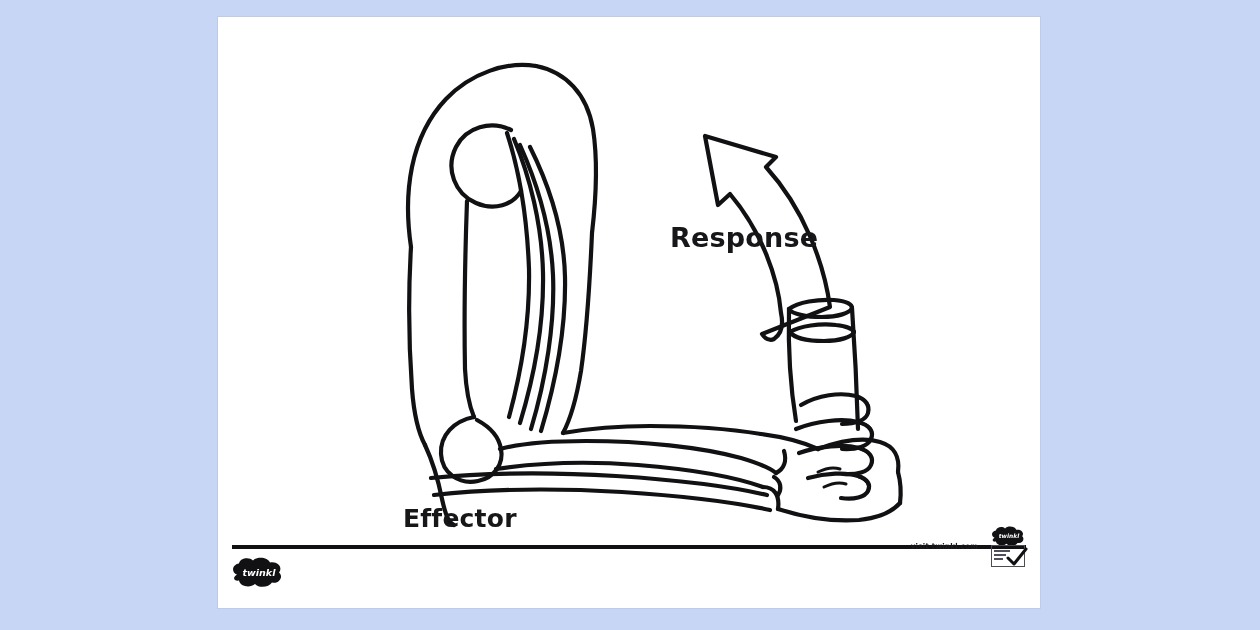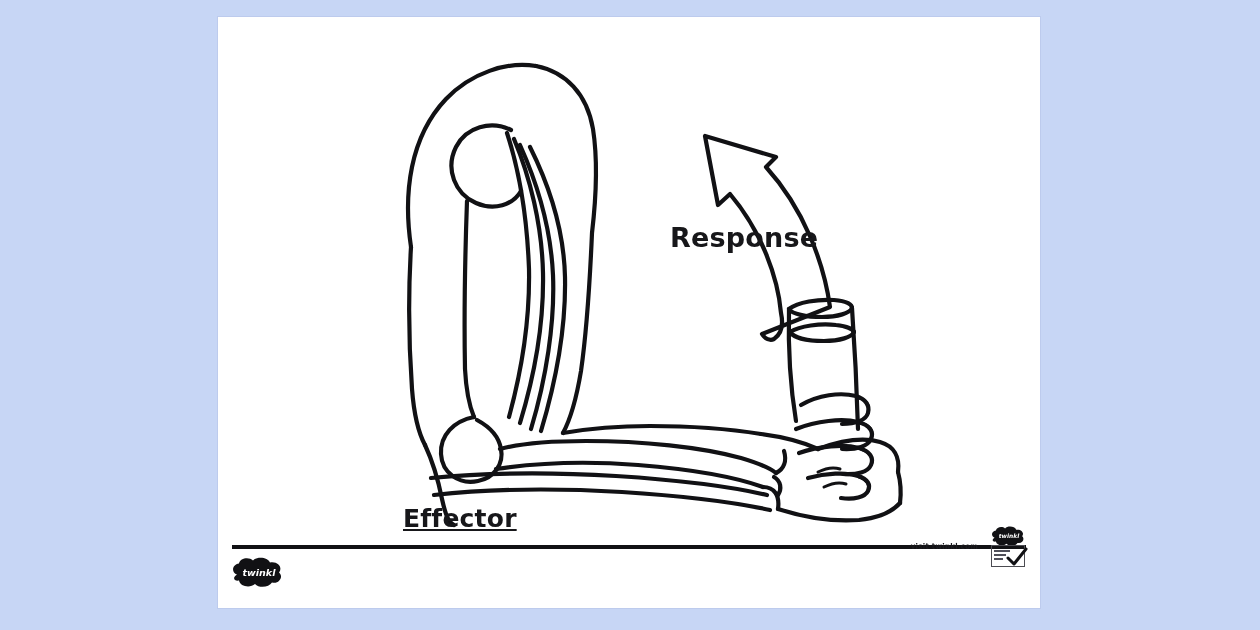--- a/index.html
+++ b/index.html
@@ -47,21 +47,20 @@
   }
   #label-response {
     left: 452px;
     top: 205px;
     font-size: 27px;
   }
   #label-effector {
     left: 185px;
     top: 487px;
     font-size: 25px;
-    text-decoration: underline;
   }
   .footer-rule {
     position: absolute;
     left: 14px;
     top: 528px;
     width: 794px;
     height: 4px;
     background: #111114;
   }
   .footer-logo {

